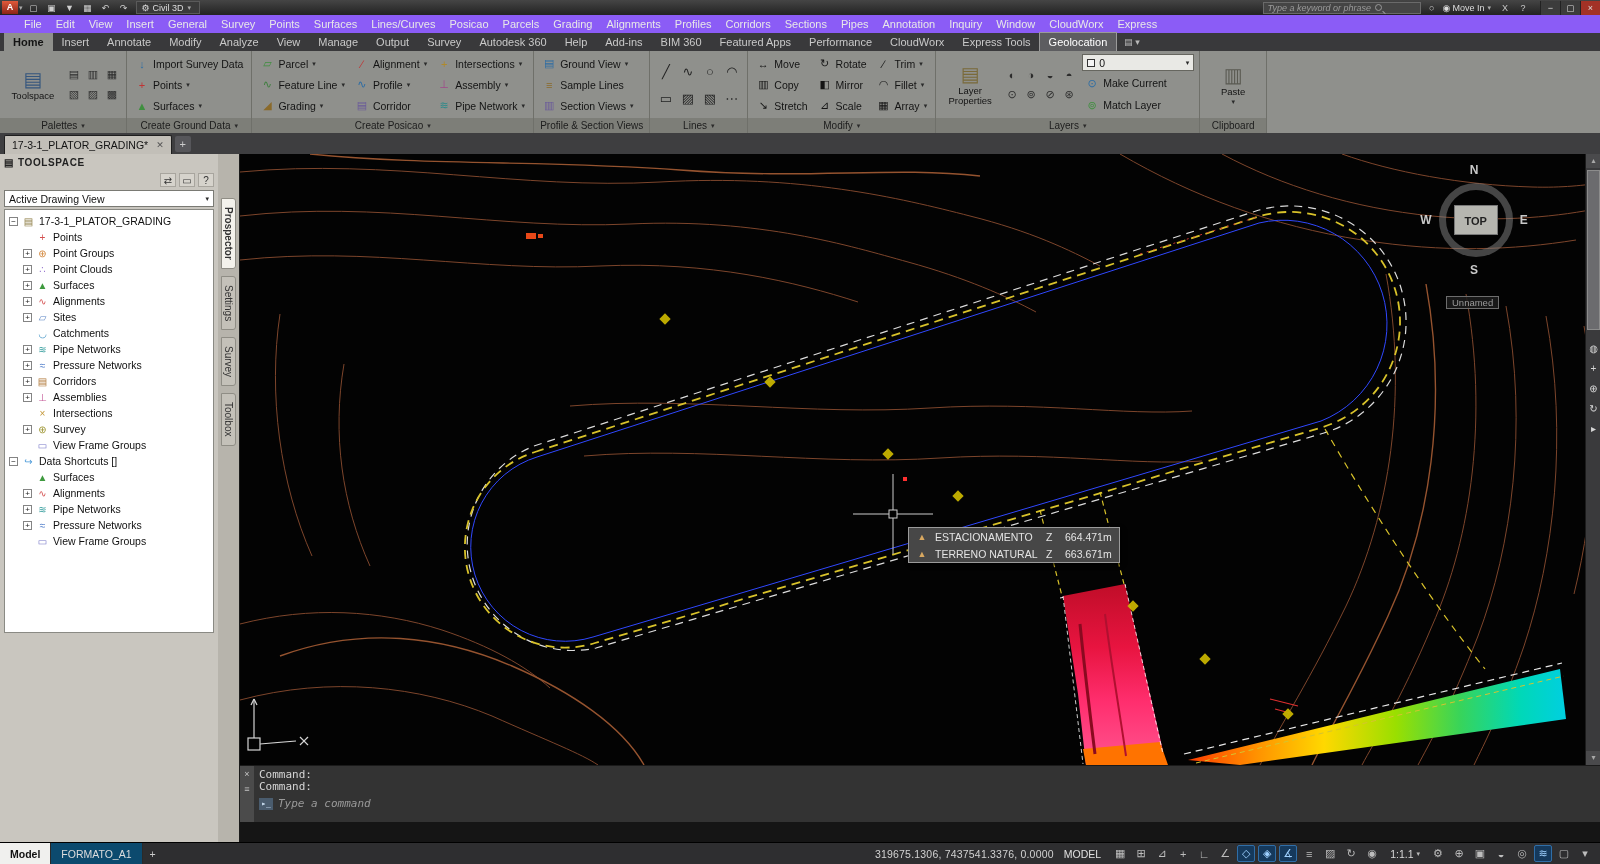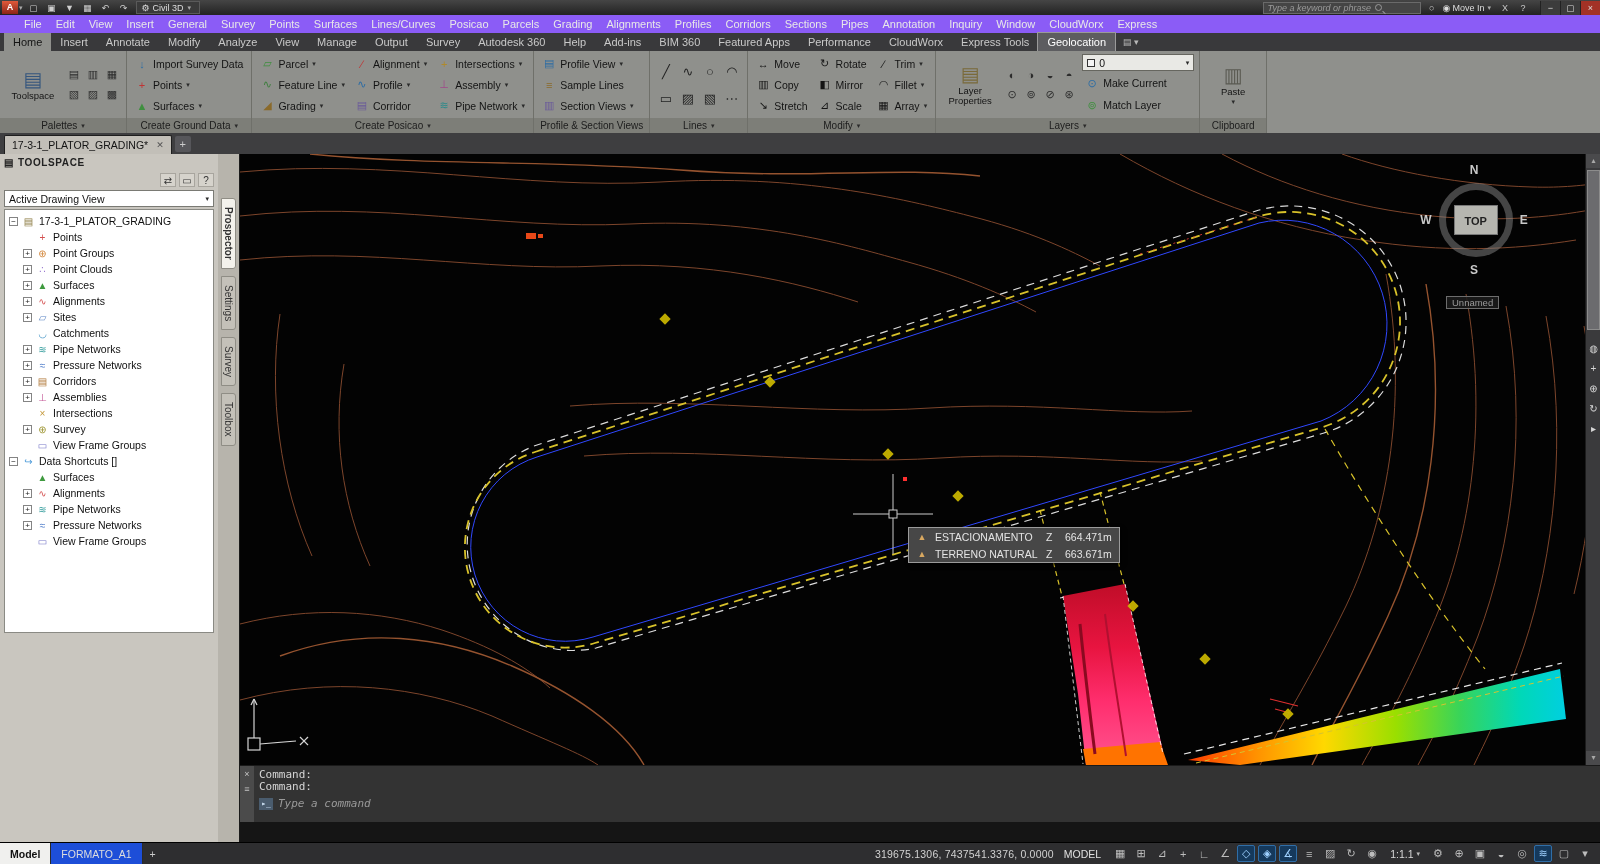--- a/index.html
+++ b/index.html
@@ -34,21 +34,21 @@
     font-size:9px; color:#ddd; background:#3c3c3c; border-left:1px solid #222; }
   .winbtn.close { background:#a33226; }
 
   
   #menubar { height:18px; background:#8b5cf6; display:flex; align-items:center; padding-left:17px; flex:0 0 auto; }
   .mitem { padding:0 7px; font-size:11px; color:#e8e8e8; line-height:18px; }
 
   
   #rtabs { height:18px; background:#39393b; display:flex; align-items:flex-end; padding-left:4px; flex:0 0 auto; }
   .rtab { padding:0 9px; font-size:11px; color:#c9c9c9; line-height:18px; }
-  .rtab.active { background:#8f908c; color:#141414; font-weight:normal;text-align:right; }
+  .rtab.active { background:#8f908c; color:#141414; font-weight:bold;text-align:right; }
   .rtab.hl { background:#5d5d60; outline:1px solid #9a9a9a; color:#fff; }
   .rtab-min { margin-left:8px; color:#b8b8b8; font-size:9px; line-height:18px; }
 
   
   #ribbon { height:82px; background:#8f908c; display:flex; flex:0 0 auto; }
   .rpanel { display:flex; flex-direction:column; border-right:1px solid #6f706a; }
   .rp-content { flex:1; display:flex; align-items:stretch; gap:4px; padding:2px 5px; }
   .rp-label { height:15px; background:#7d7e78; color:#1c1c1c; font-size:10px;
     display:flex; align-items:center; justify-content:center; gap:4px; padding:0 6px; }
   .arr { font-size:7px; color:#2a2a2a; }
@@ -145,21 +145,21 @@
   .cmd-input { margin-top:3px; height:15px; display:flex; align-items:center; gap:5px; }
   .cprompt { width:14px; height:12px; background:#4a5c6e; color:#cfe3f5; font-size:8px;
     text-align:center; line-height:12px; }
   .cghost { color:#9a9a9a; font-style:italic; }
   #gapfill { height:20px; background:#151515; }
 
   
   #statusbar { height:22px; background:#2e2e30; display:flex; align-items:center;
     color:#c8c8c8; font-size:10.5px; border-top:1px solid #000; flex:0 0 auto; }
   #layoutTabs { display:flex; height:22px; }
-  .ltab { height:22px; display:flex; align-items:center; padding:0 10px; background:#1d4ed8; color:#ddd; border-right:1px solid #2a2a2a; }
+  .ltab { height:22px; display:flex; align-items:center; padding:0 10px; background:#0c4a6e; color:#ddd; border-right:1px solid #2a2a2a; }
   .ltab.active { background:#f0f0ee; color:#111; font-weight:bold; }
   .lplus { width:20px; text-align:center; color:#ccc; line-height:22px; }
   #sright { margin-left:auto; display:flex; align-items:center; gap:5px; padding-right:6px; }
   .coords { color:#d2d2d2; letter-spacing:.2px; }
   .space-label { padding:0 5px; color:#e0e0e0; }
   .sico { width:18px; height:17px; display:flex; align-items:center; justify-content:center;
     font-size:11px; color:#bdbdbd; border-radius:2px; }
   .sico.on { color:#9fd1ff; background:#15395c; border:1px solid #2f6ea8; }
   .scale { display:flex; align-items:center; gap:3px; padding:0 4px; color:#d8d8d8; }
 </style>
@@ -357,21 +357,21 @@
         <span>Create Posicao</span>
           <span class="arr">▾</span>
       </div>
     </div>
 
     <div class="rpanel">
       <div class="rp-content">
         <div class="vstack">
           <div class="rowbtn">
               <span class="ric" style="color:#2e6da4">▤</span>
-              <span>Profile View</span>
+              <span>Ground View</span>
               <span class="arr">▾</span>
             </div>
           <div class="rowbtn">
               <span class="ric" style="color:#8a6a2a">≡</span>
               <span>Sample Lines</span>
             </div>
           <div class="rowbtn">
               <span class="ric" style="color:#6a5a9a">▥</span>
               <span>Section Views</span>
               <span class="arr">▾</span>

